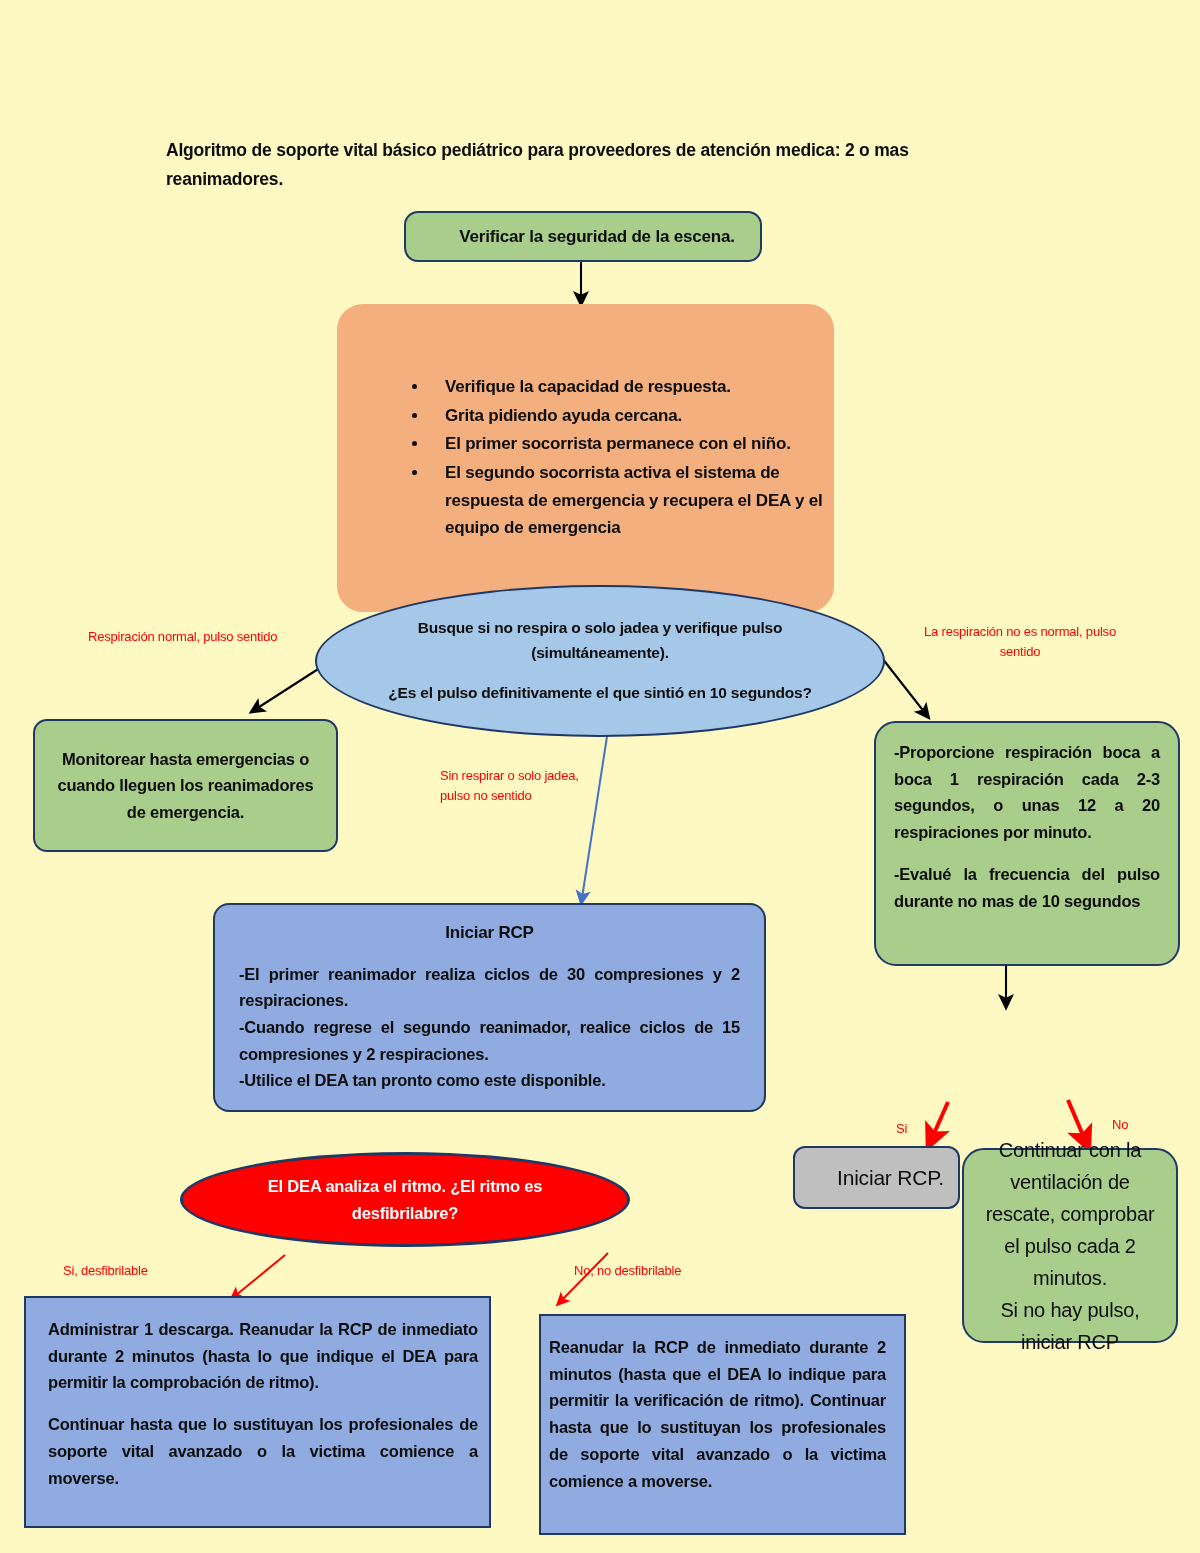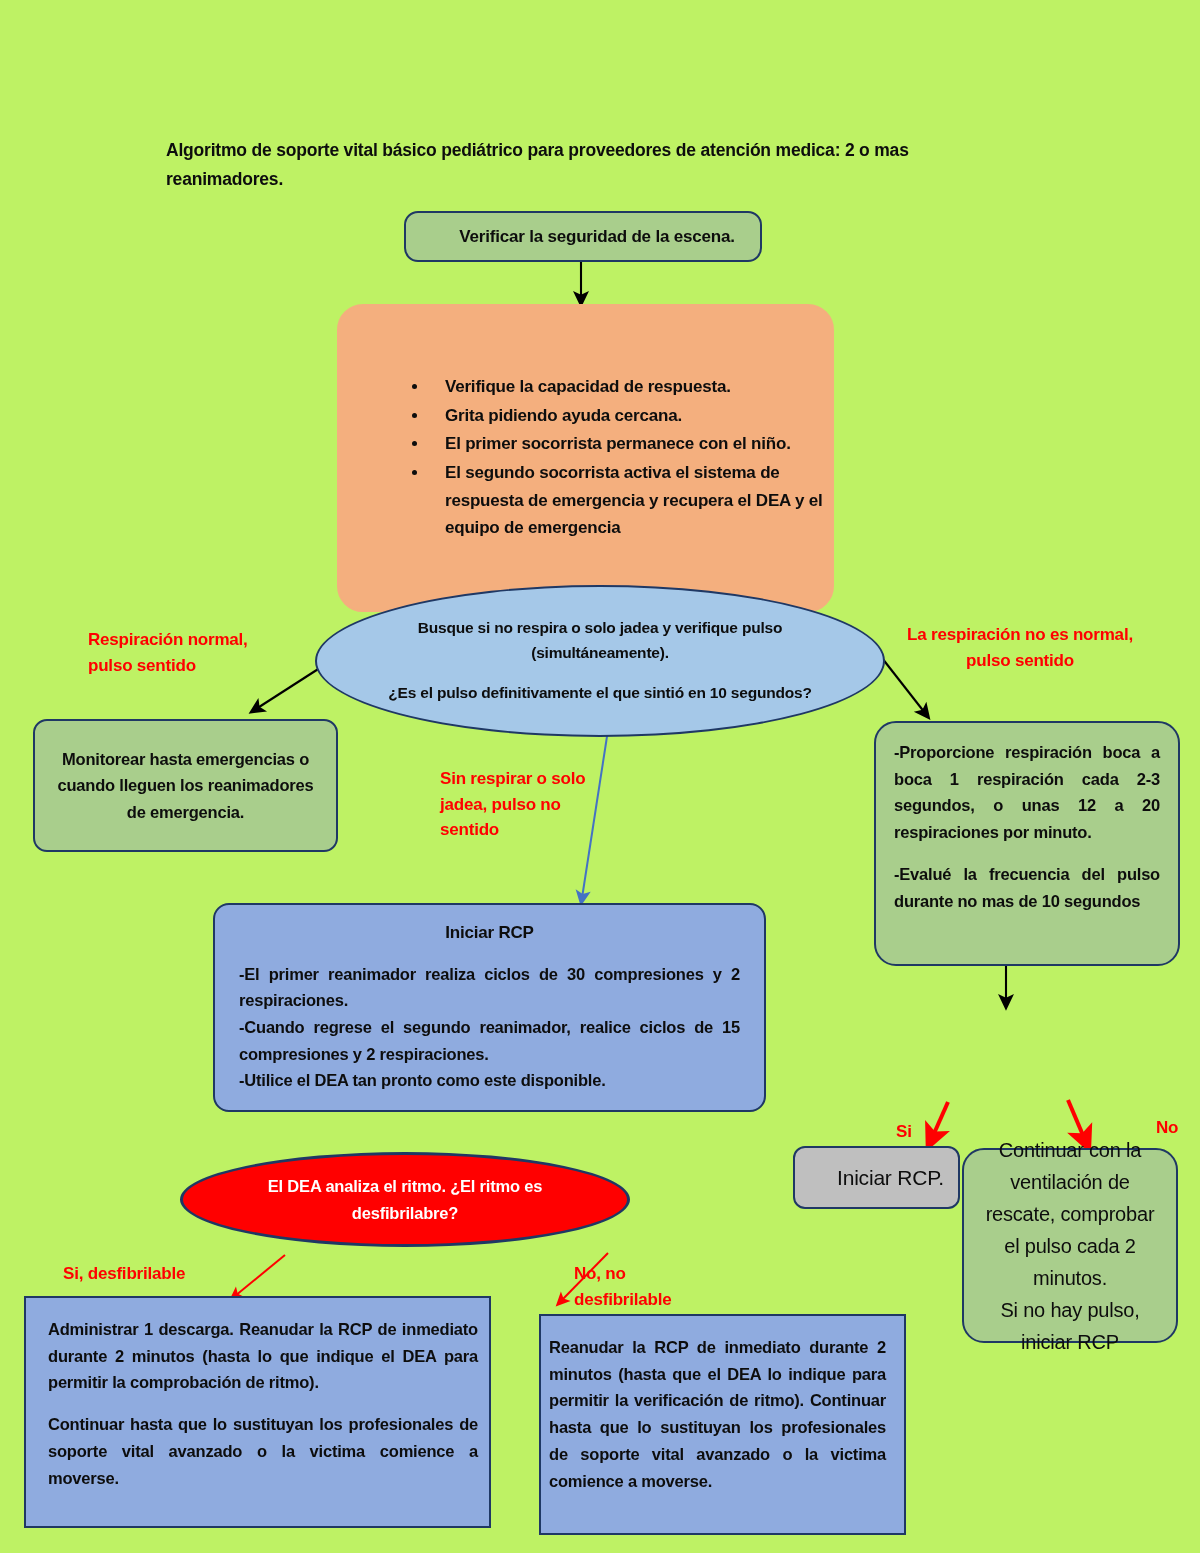--- a/index.html
+++ b/index.html
@@ -7,21 +7,21 @@
     padding: 0;
     background: #ffffff;
   }
   body {
     font-family: "Liberation Sans", sans-serif;
   }
   #page {
     position: relative;
     width: 1200px;
     height: 1553px;
-    background: #bef264;
+    background: #fef9c3;
     overflow: hidden;
   }
   .node {
     position: absolute;
     box-sizing: border-box;
     display: flex;
     flex-direction: column;
     justify-content: center;
     color: #0d0d0d;
     font-weight: 700;
@@ -81,22 +81,22 @@
     background: #BFBFBF;
     border: 2.5px solid #1F3864;
     border-radius: 12px;
   }
   
   .ctr { text-align: center; }
   .just { text-align: justify; text-align-last: left; }
   .lbl-red {
     position: absolute;
     color: #FF0000;
-    font-weight: 700;
-    font-size: 17px;
+    font-weight: 400;
+    font-size: 13px;
     line-height: 1.5;
     letter-spacing: -0.2px;
   }
   ul.bullets {
     margin: 0;
     padding: 0 0 0 62px;
     list-style: disc;
   }
   ul.bullets li {
     font-size: 17px;
@@ -197,21 +197,21 @@
 
   <div class="node blue-box" style="left:213px; top:903px; width:553px; height:209px; padding:14px 24px 0 24px; justify-content:flex-start;">
     <p class="ln ctr" style="font-size:17px; margin-bottom:14px;">Iniciar RCP</p>
     <p class="ln just">-El primer reanimador realiza ciclos de 30 compresiones y 2 respiraciones.</p>
     <p class="ln just">-Cuando regrese el segundo reanimador, realice ciclos de 15 compresiones y 2 respiraciones.</p>
     <p class="ln just">-Utilice el DEA tan pronto como este disponible.</p>
   </div>
 
   <div class="lbl-red" style="left:896px; top:1119px;">Si</div>
 
-  <div class="lbl-red" style="left:1112px; top:1115px;margin-left:44px;">No</div>
+  <div class="lbl-red" style="left:1112px; top:1115px;">No</div>
 
   <div class="node gray-box ctr" style="left:793px; top:1146px; width:167px; height:63px; font-size:21px; align-items:center; font-weight:400;">
     <span>Iniciar RCP.</span>
   </div>
 
   <div class="node green-soft ctr" style="left:962px; top:1148px; width:216px; height:195px; padding:0 14px; font-size:20px; line-height:1.6; font-weight:400;">
     <div>Continuar con la ventilación de rescate, comprobar el pulso cada 2 minutos.</div>
     <div style="height:16px;"></div>
     <div>Si no hay pulso, iniciar RCP</div>
   </div>

